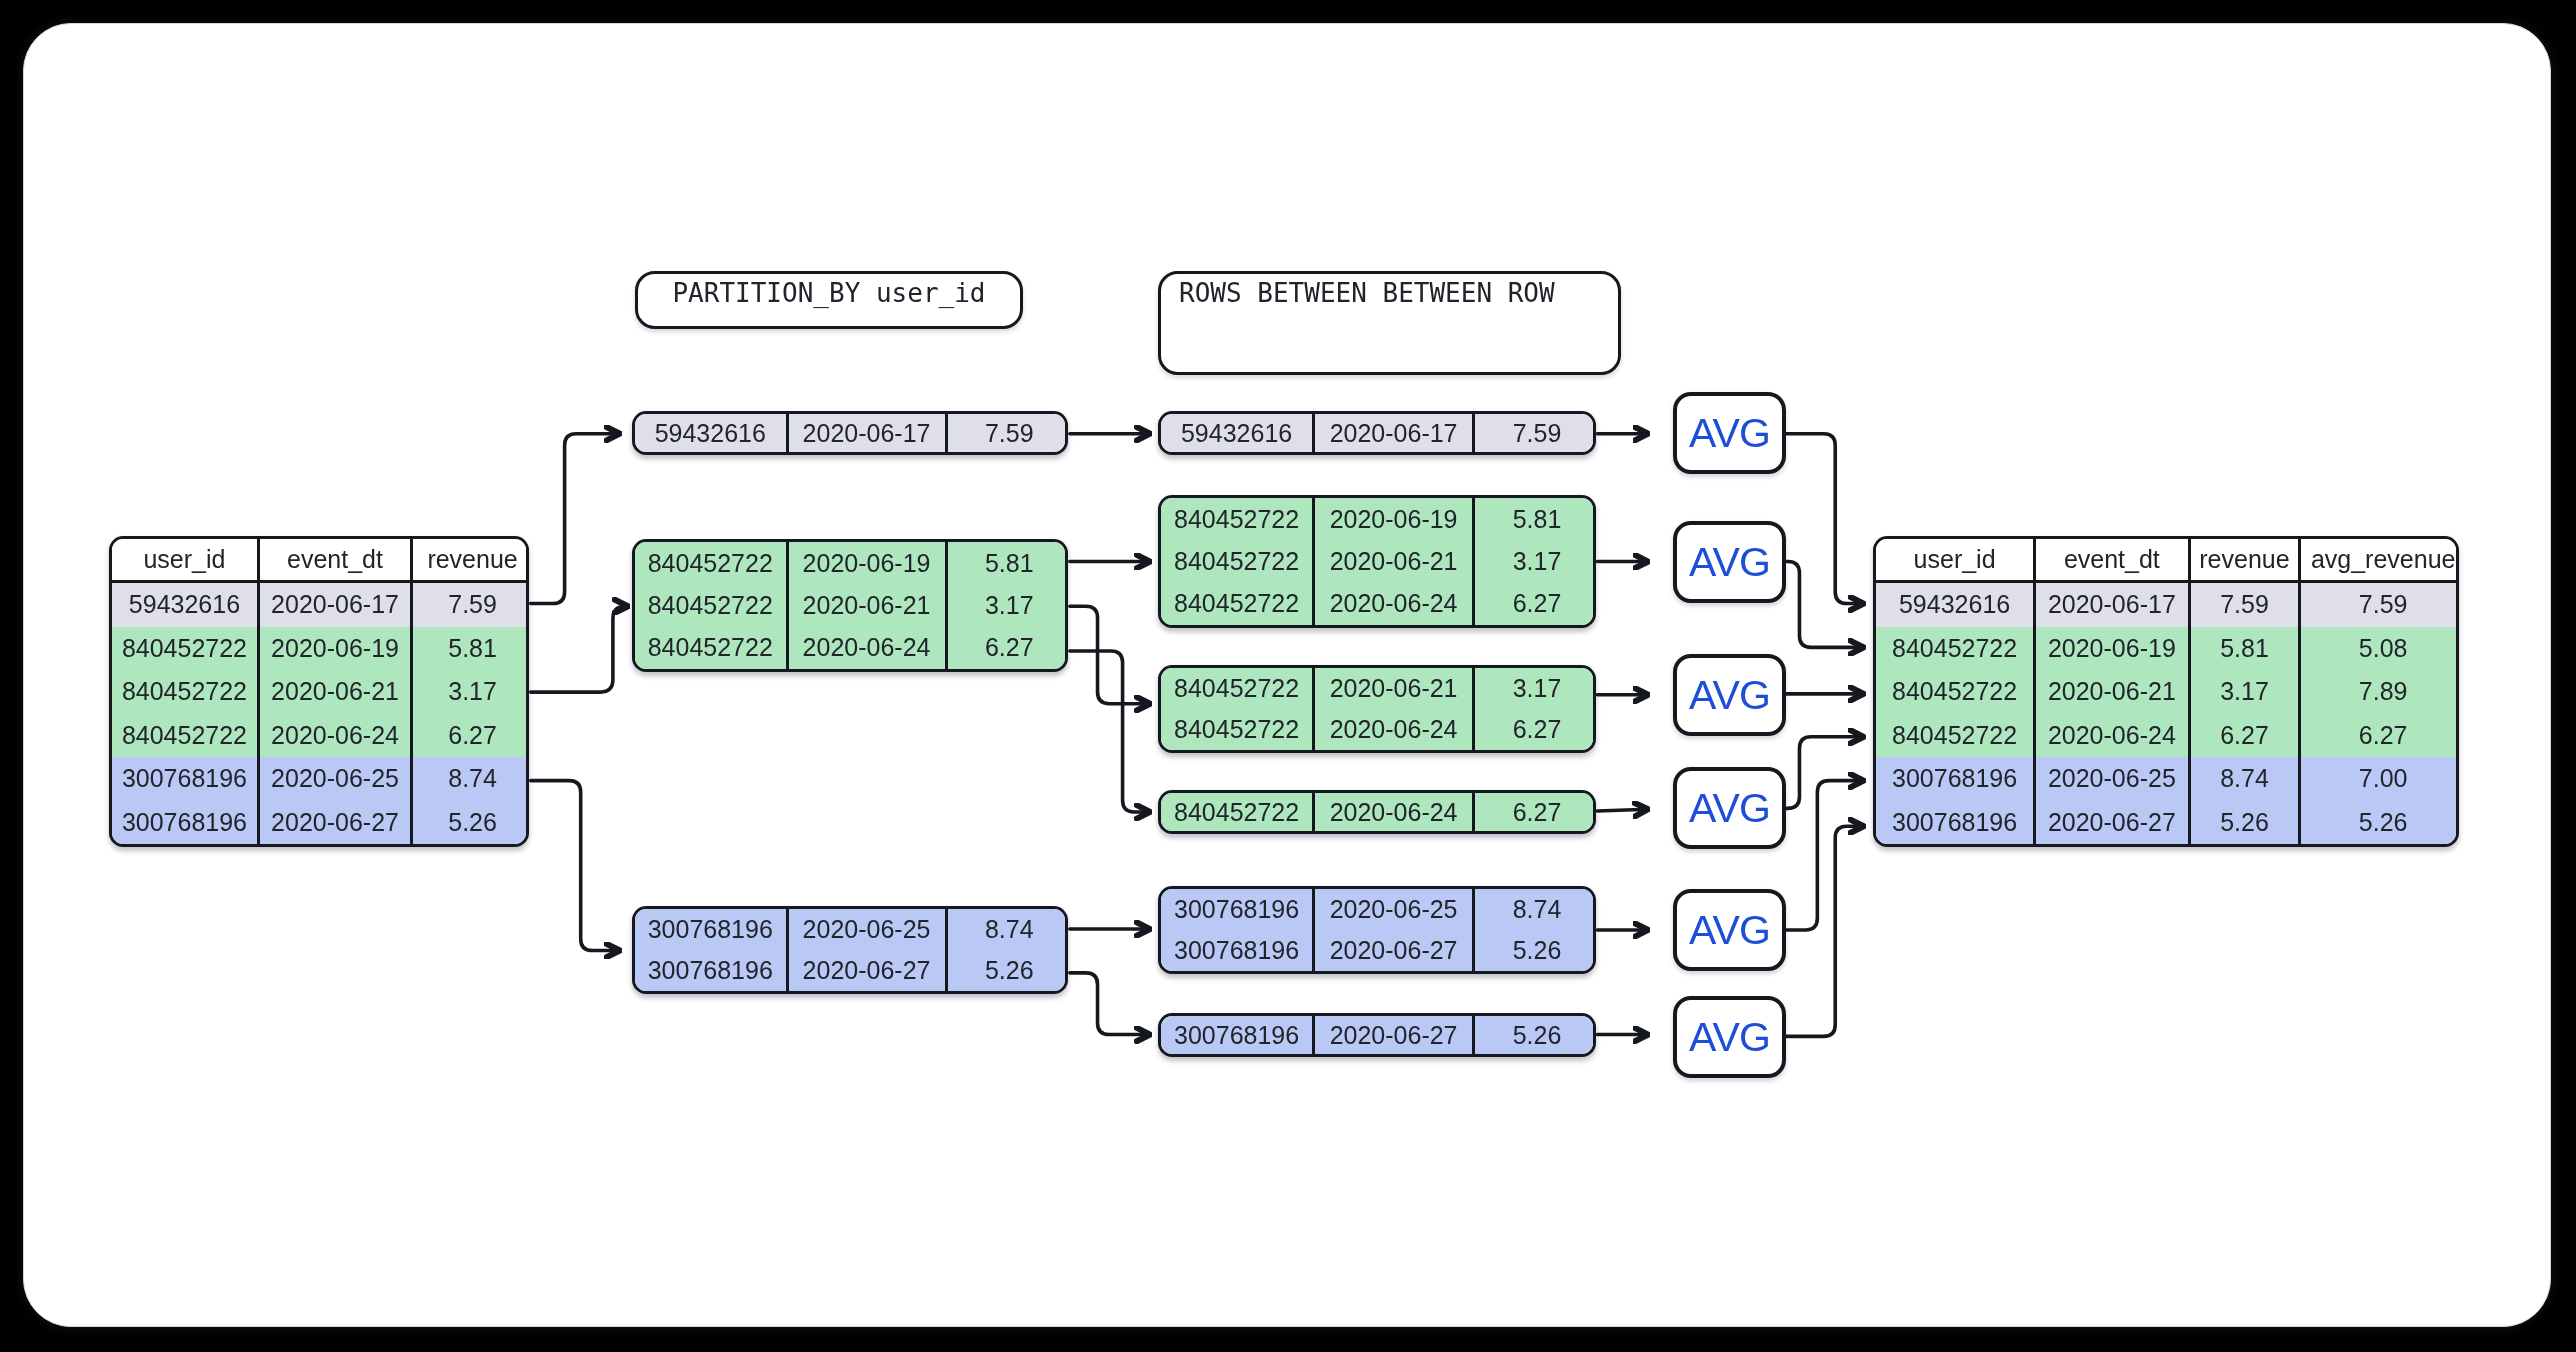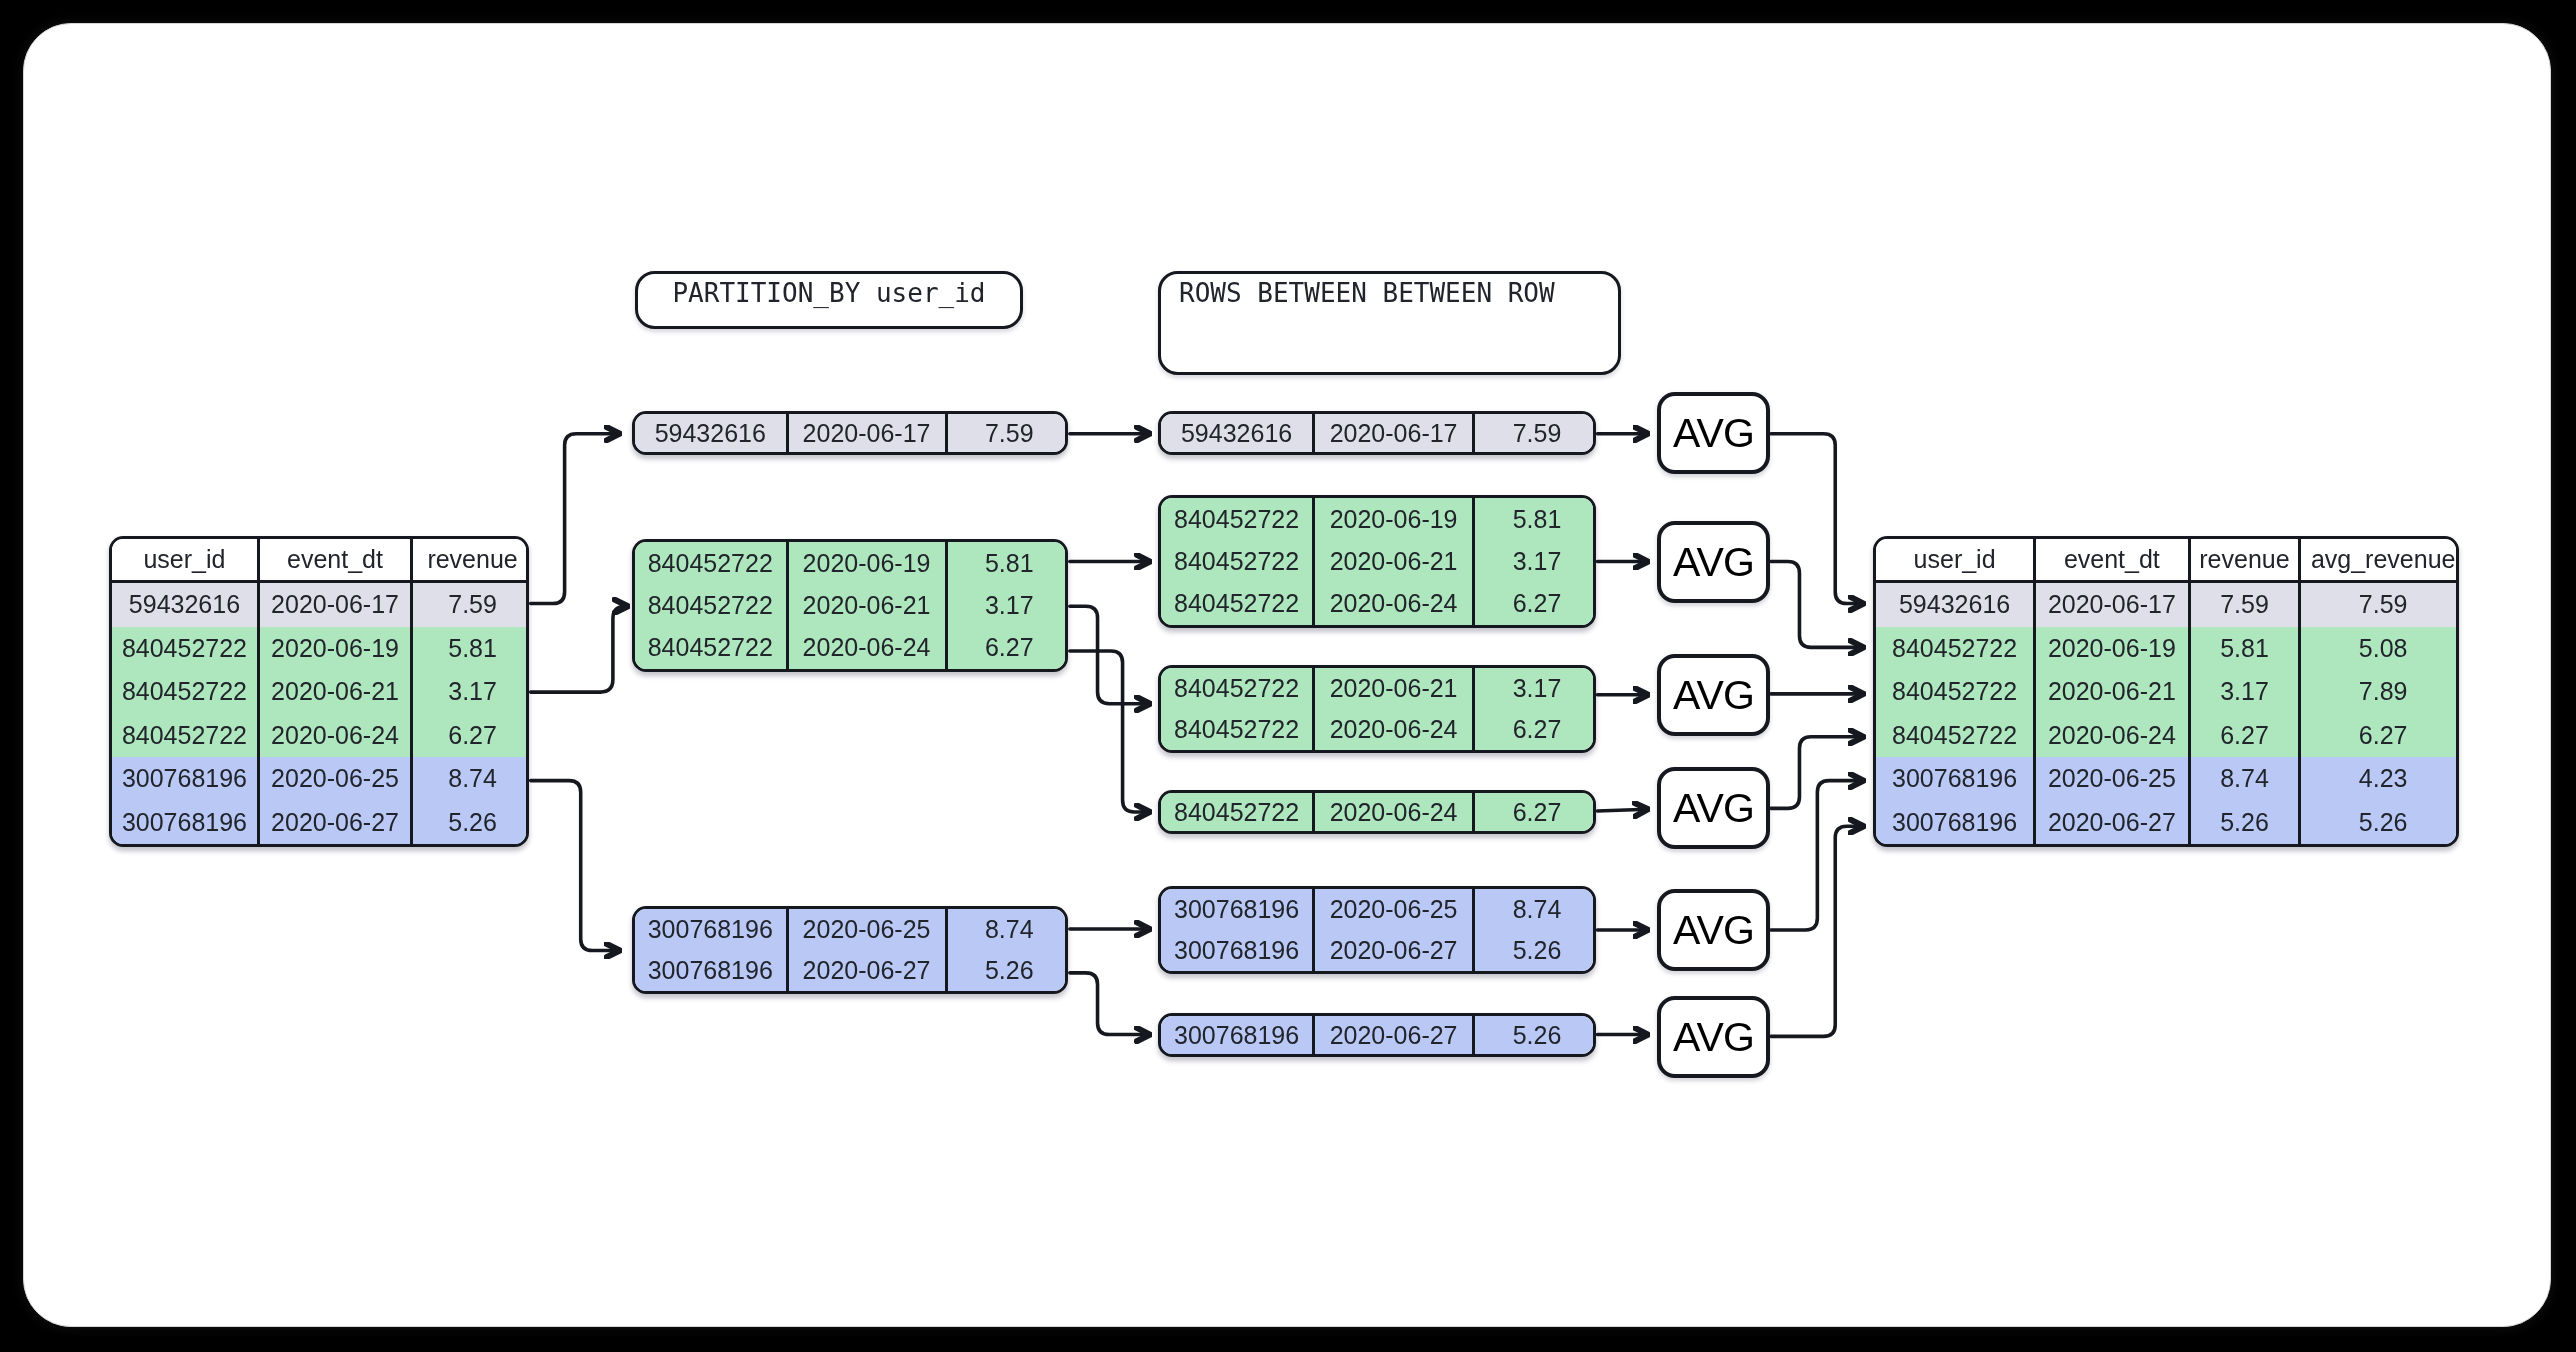--- a/index.html
+++ b/index.html
@@ -21,22 +21,22 @@
 
   .label-box{z-index:3;background:#fff;border:3.6px solid #15181e;border-radius:19.7px;
              font-family:"DejaVu Sans Mono",monospace;font-size:26px;color:#21242b;
              display:flex;flex-direction:column;
              box-shadow:0 2.7px 4.5px rgba(40,40,70,.18);}
   .label-box.center{align-items:center;}
   .label-box .ln{line-height:38px;white-space:nowrap;}
 
   .avg-node{z-index:3;background:#fff;border:4.5px solid #15181e;border-radius:18px;
             display:flex;align-items:center;justify-content:center;
-            font-size:41px;letter-spacing:-0.9px;color:#000000;
-            box-shadow:0 2.7px 4.5px rgba(40,40,70,.2);}
+            font-size:41px;letter-spacing:-0.9px;color:#1d4ed8;
+            box-shadow:0 2.7px 4.5px rgba(40,40,70,.2);margin-left:16px;}
 </style>
 </head>
 <body>
 
 <div class="page">
   <div class="panel"></div>
 
   <svg class="arrows" width="2576" height="1352" viewBox="0 0 2880 1512">
     <defs>
       <marker id="ah" viewBox="0 0 12 12" refX="10" refY="6" markerWidth="5" markerHeight="5" orient="auto-start-reverse">
@@ -262,21 +262,21 @@
       <div class="tr" style="background: rgb(174, 230, 189);">
         <div class="td" style="flex: 0 0 27.1%;">840452722</div>
         <div class="td" style="flex: 0 0 26.1%;">2020-06-24</div>
         <div class="td" style="flex: 0 0 18.6%;">6.27</div>
         <div class="td" style="flex: 0 0 28.2%;">6.27</div>
       </div>
       <div class="tr" style="background: rgb(185, 200, 245);">
         <div class="td" style="flex: 0 0 27.1%;">300768196</div>
         <div class="td" style="flex: 0 0 26.1%;">2020-06-25</div>
         <div class="td" style="flex: 0 0 18.6%;">8.74</div>
-        <div class="td" style="flex: 0 0 28.2%;">4.23</div>
+        <div class="td" style="flex: 0 0 28.2%;">7.00</div>
       </div>
       <div class="tr" style="background: rgb(185, 200, 245);">
         <div class="td" style="flex: 0 0 27.1%;">300768196</div>
         <div class="td" style="flex: 0 0 26.1%;">2020-06-27</div>
         <div class="td" style="flex: 0 0 18.6%;">5.26</div>
         <div class="td" style="flex: 0 0 28.2%;">5.26</div>
       </div>
     </div>
 </div>
 

